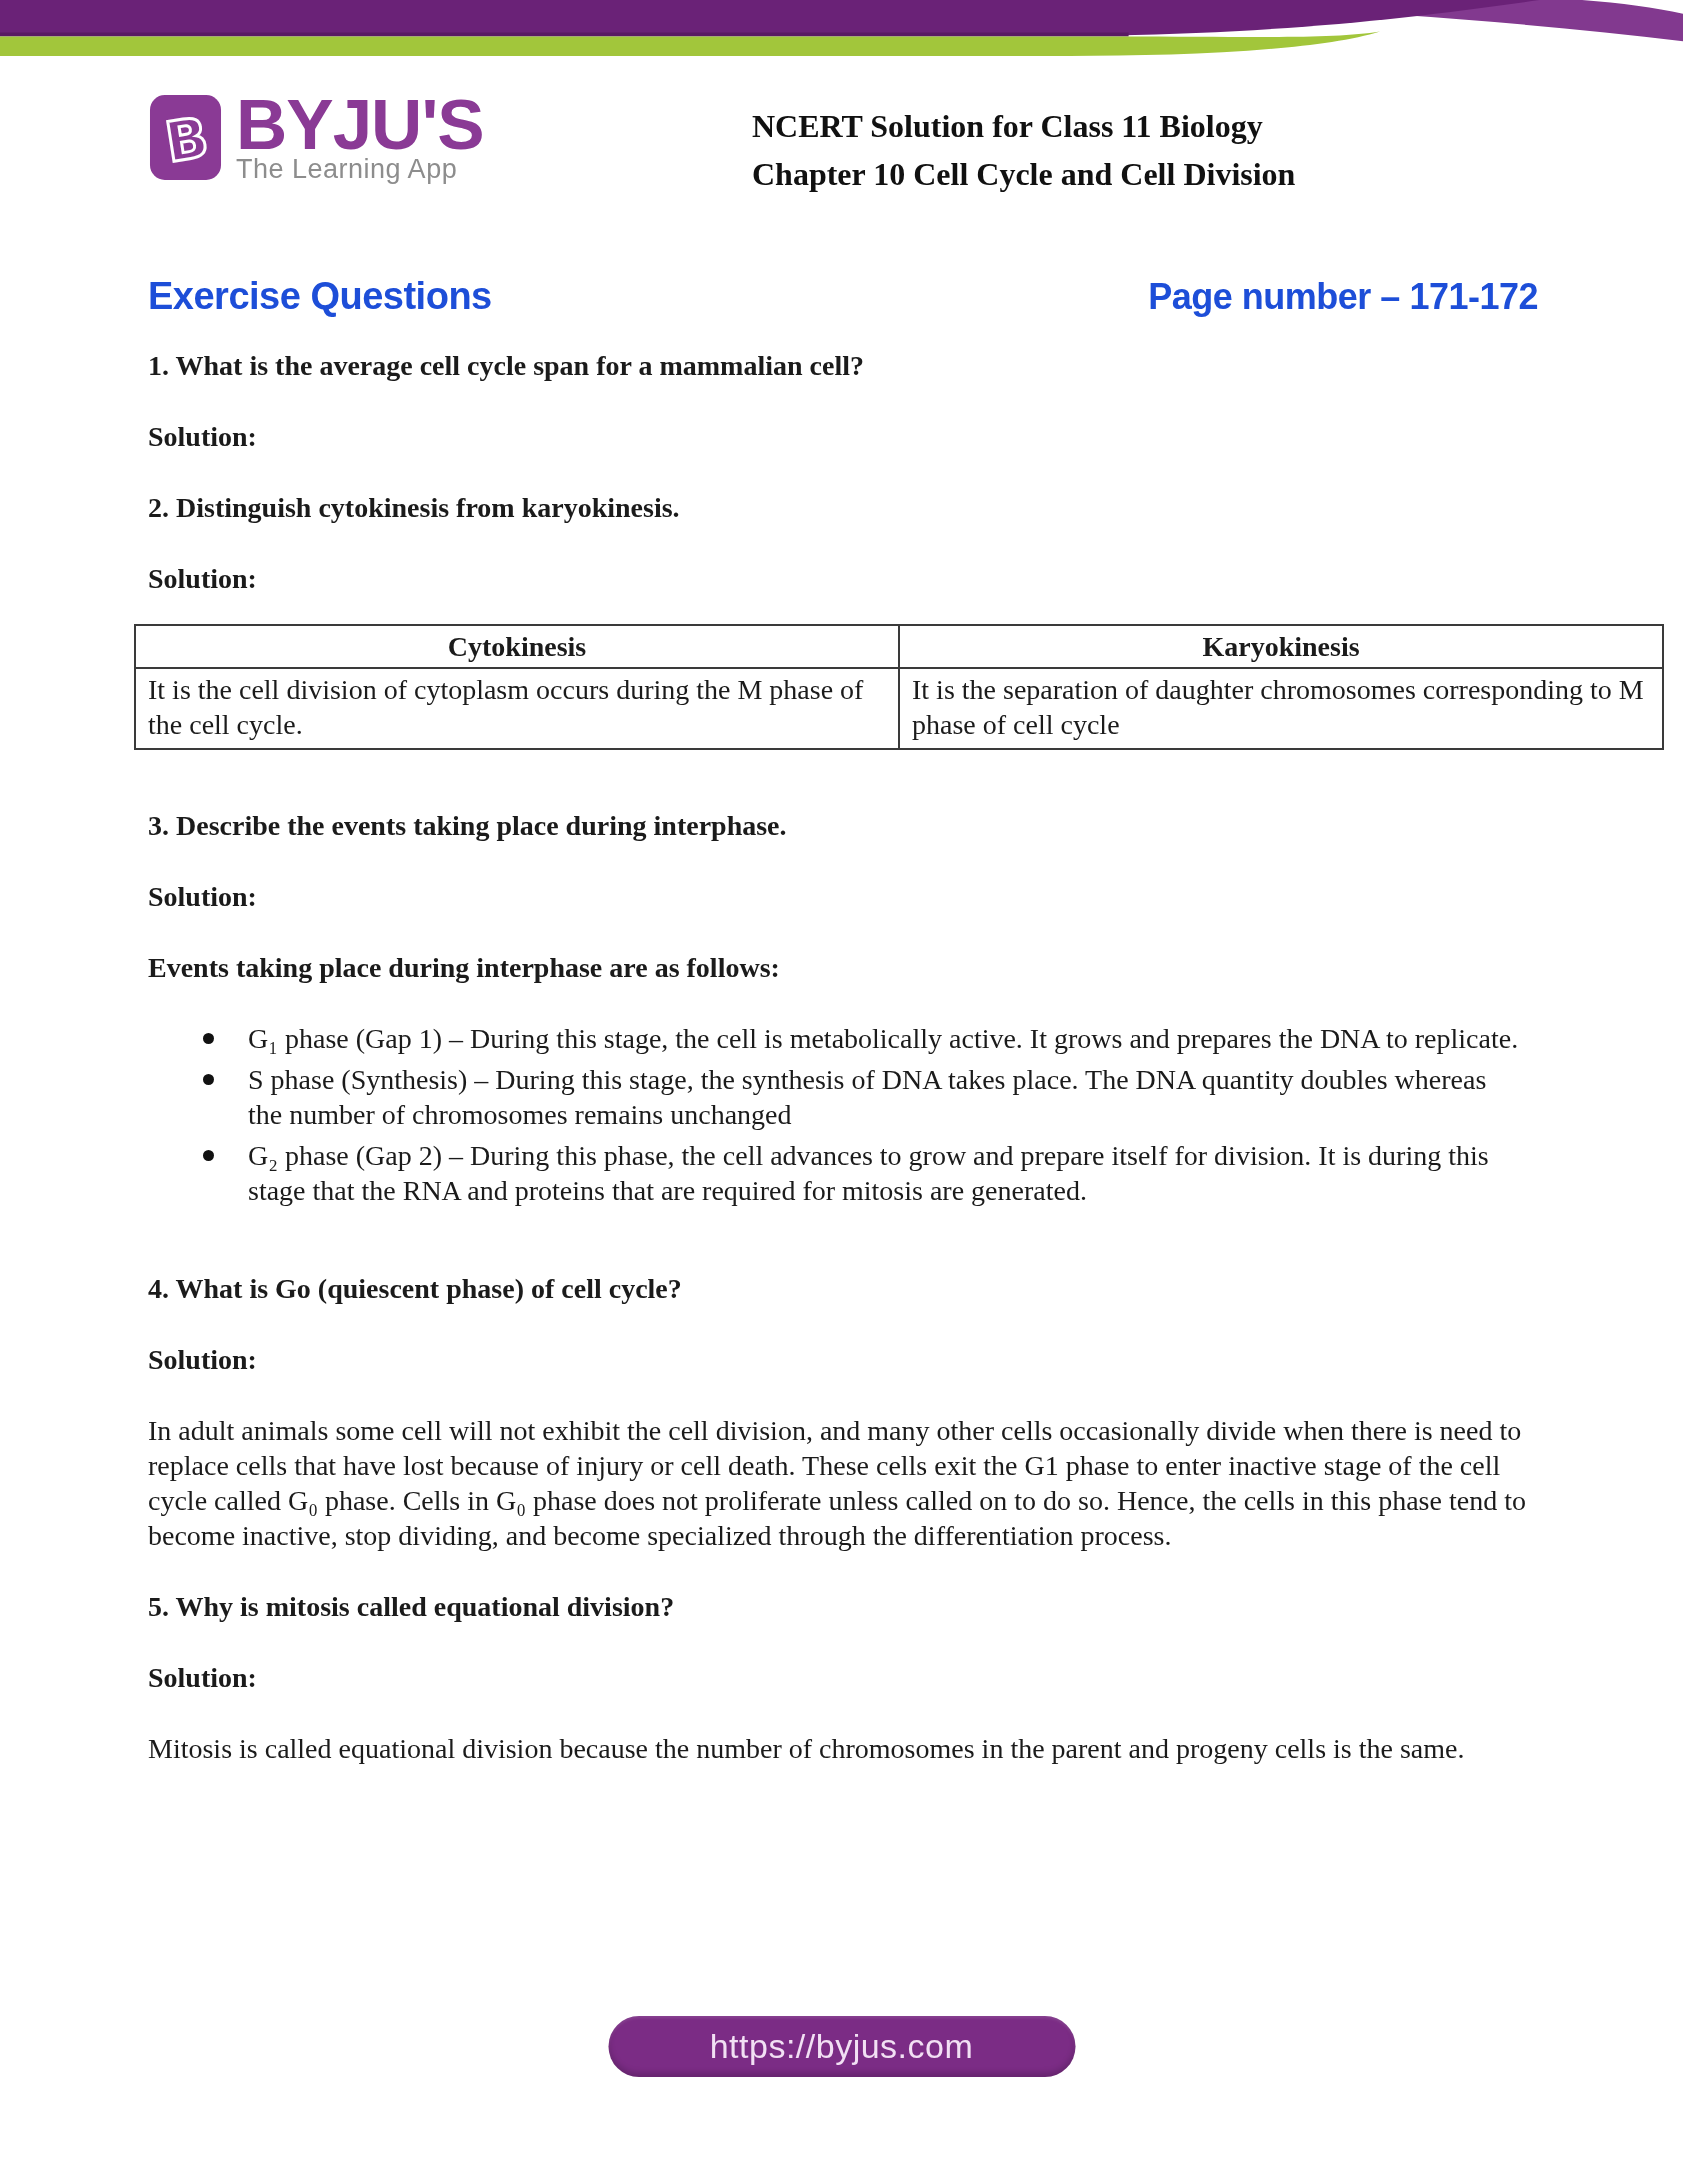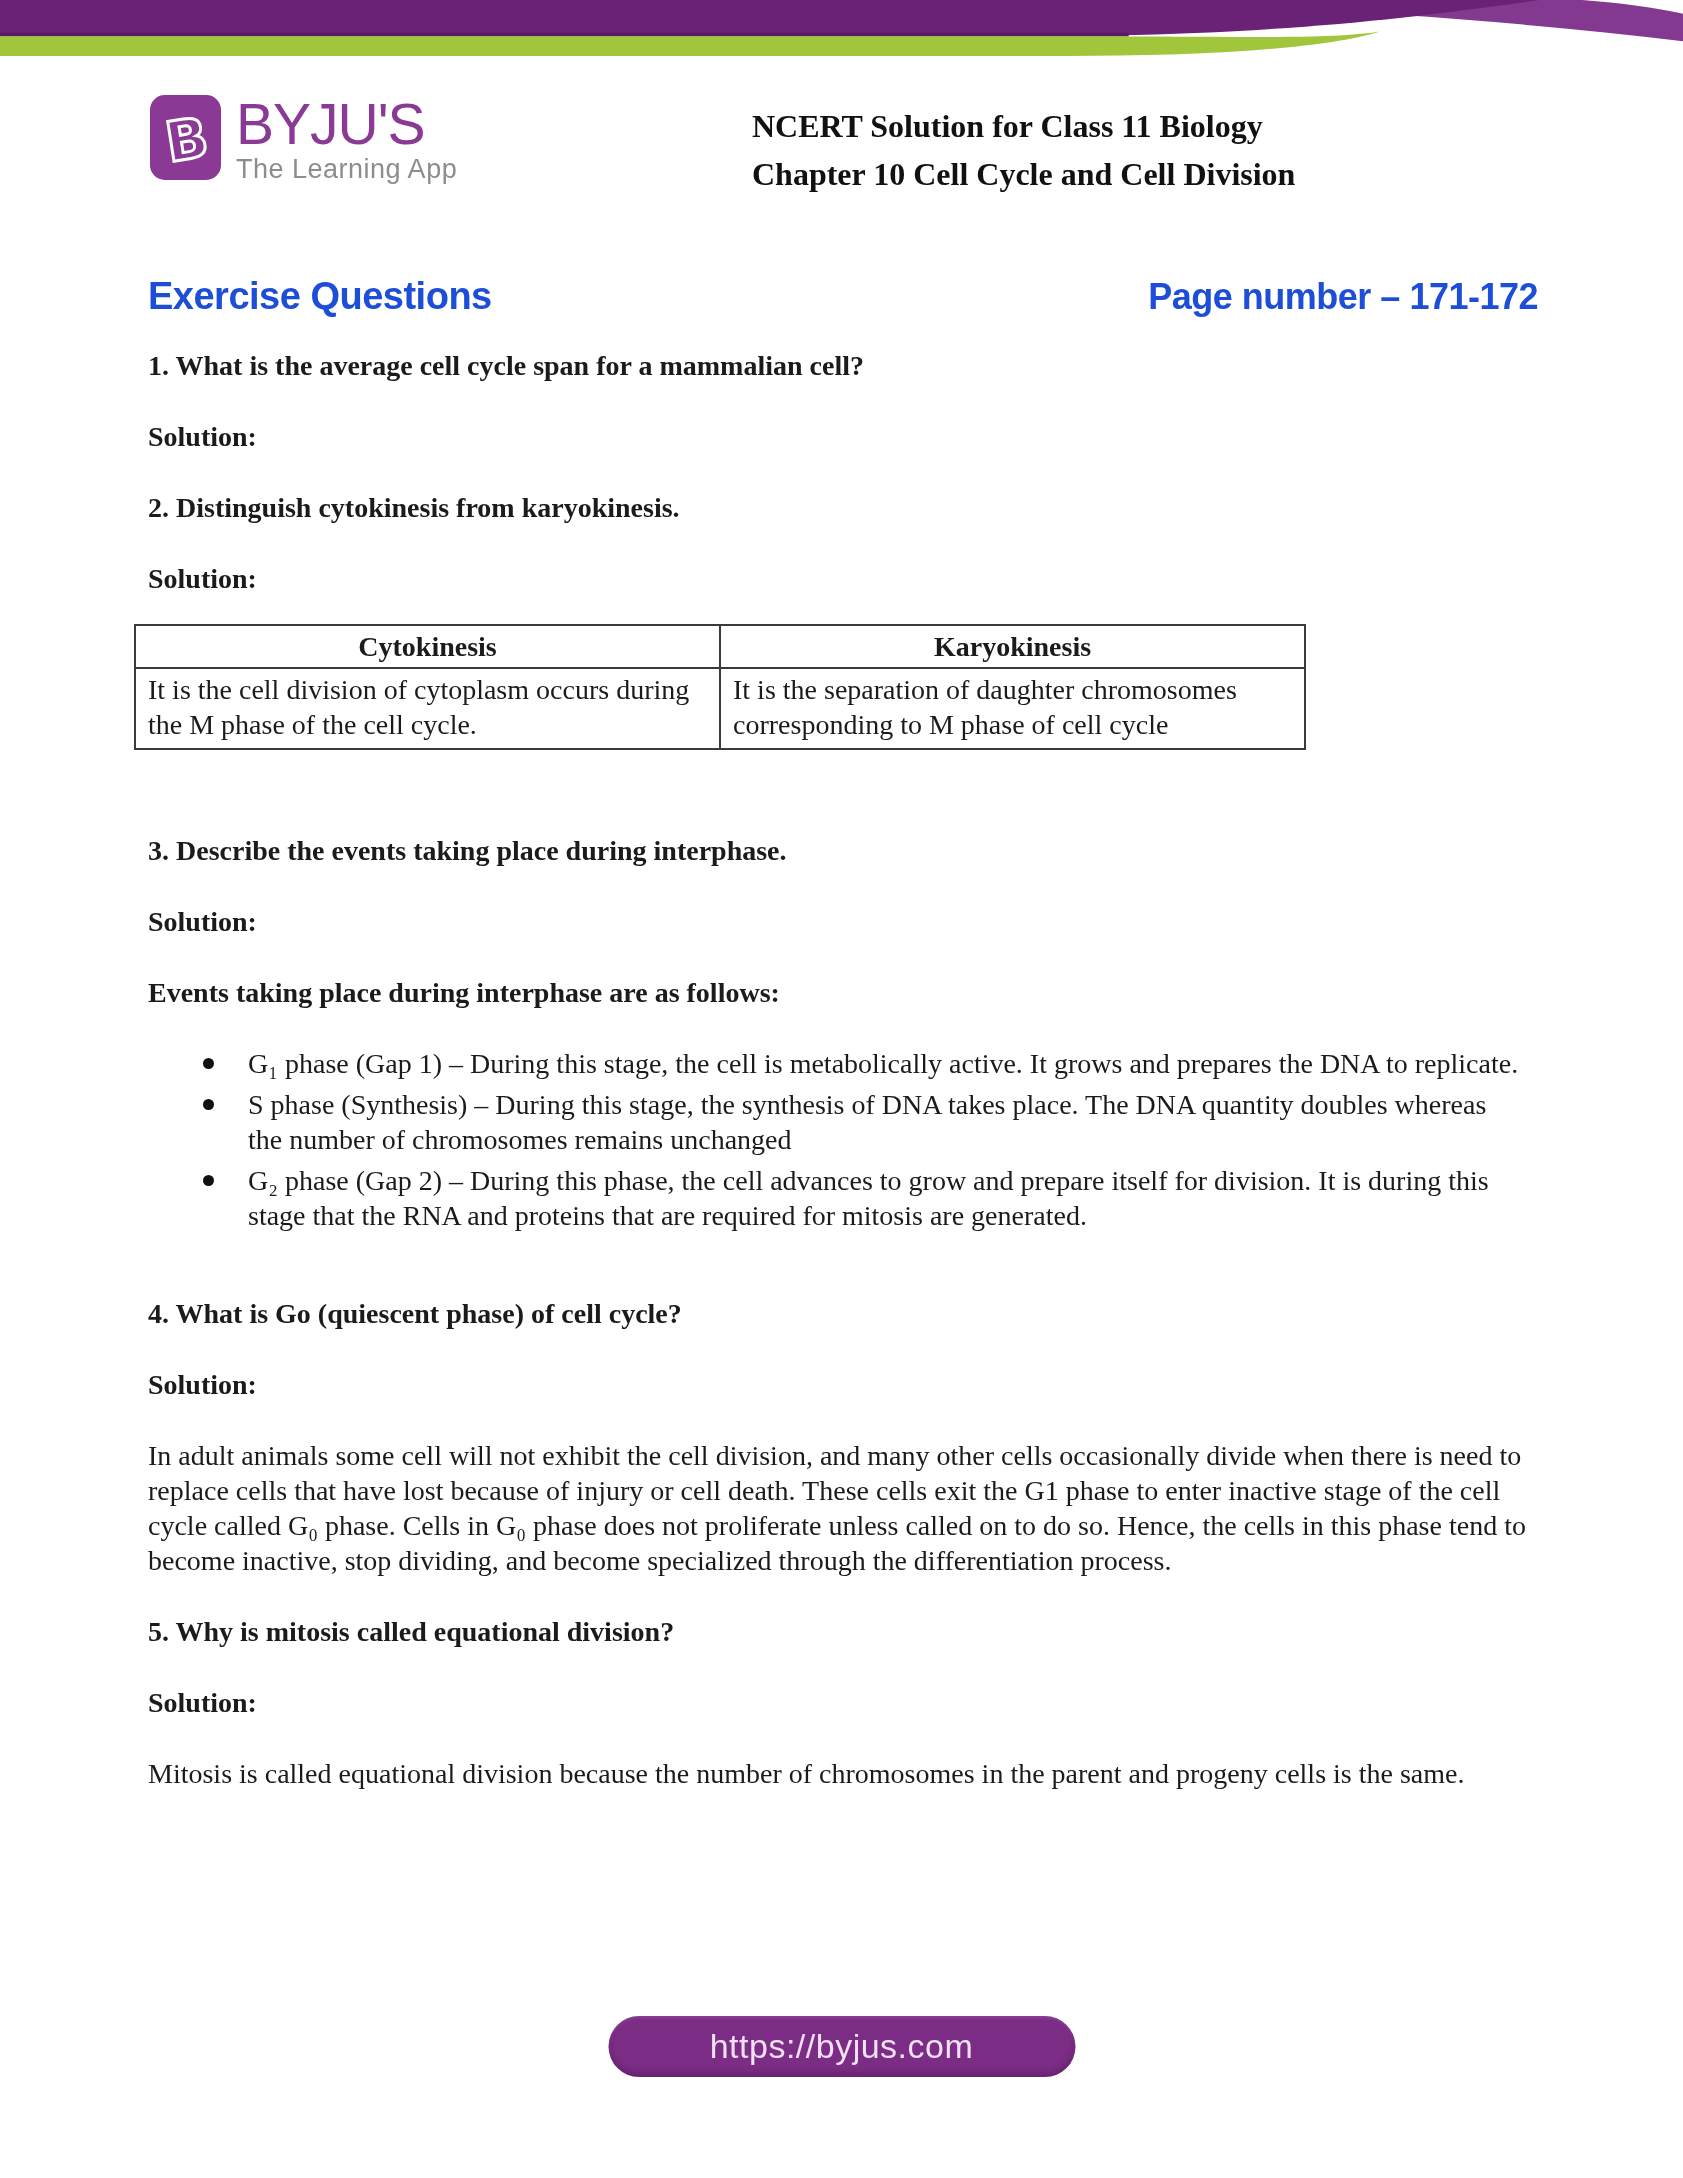--- a/index.html
+++ b/index.html
@@ -10,21 +10,21 @@
     color:var(--text-black,#1b1b1b);
   }
   
   .banner { position:absolute; top:0; left:0; width:1683px; height:59px; }
   
   .logo-wrap { position:absolute; left:149px; top:94px; display:flex; gap:14px; }
   .logo-badge { width:73px; height:87px; flex:0 0 auto; }
   .logo-texts { display:flex; flex-direction:column; justify-content:flex-start; }
   .logo-brand {
     font-family:"Liberation Sans","DejaVu Sans",sans-serif;
-    font-weight:400; font-size:57px; line-height:61px; letter-spacing:-1px;
+    font-weight:700; font-size:71px; line-height:61px; letter-spacing:-1px;
     color:var(--logo-purple,#8a3a95);
   }
   .logo-tagline {
     font-family:"Liberation Sans","DejaVu Sans",sans-serif;
     font-size:27px; line-height:28px; color:var(--tagline-gray,#8d8d8d); letter-spacing:0.5px;
   }
   
   .doc-header {
     position:absolute; left:752px; top:102px; width:752px; text-align:left;
     font-weight:700; font-size:32px; line-height:48px; color:#111;
@@ -36,21 +36,21 @@
     font-family:"Liberation Sans","DejaVu Sans",sans-serif;
     font-weight:700; color:#1d4ed8; margin-bottom:30px;
   }
   .section-title { font-size:38px; letter-spacing:-0.5px; }
   .page-ref { font-size:36px; letter-spacing:-0.5px; }
   .p  { font-size:28px; line-height:35px; margin:0 0 36px 0; }
   .q  { font-weight:700; }
   .sol{ font-weight:700; }
   
   table.cmp {
-    border-collapse:collapse; width:1172px; margin:-8px 0 83px -14px;
+    border-collapse:collapse; width:1530px; margin:-8px 0 58px -14px;
     font-size:28px; line-height:35px;
   }
   table.cmp, table.cmp th, table.cmp td { border:2px solid #3a3a3a; }
   table.cmp th { font-weight:700; text-align:center; padding:3px 8px; }
   table.cmp td { vertical-align:top; padding:3px 12px 6px 12px; width:50%; }
   
   ul.phases { list-style:none; margin:2px 0 63px 55px; }
   ul.phases li { display:flex; margin-bottom:6px; }
   .dot { width:11px; height:11px; border-radius:50%; background:#111; flex:0 0 auto; margin:12px 34px 0 0; }
   .li-text { font-size:28px; line-height:35px; max-width:1277px; }

